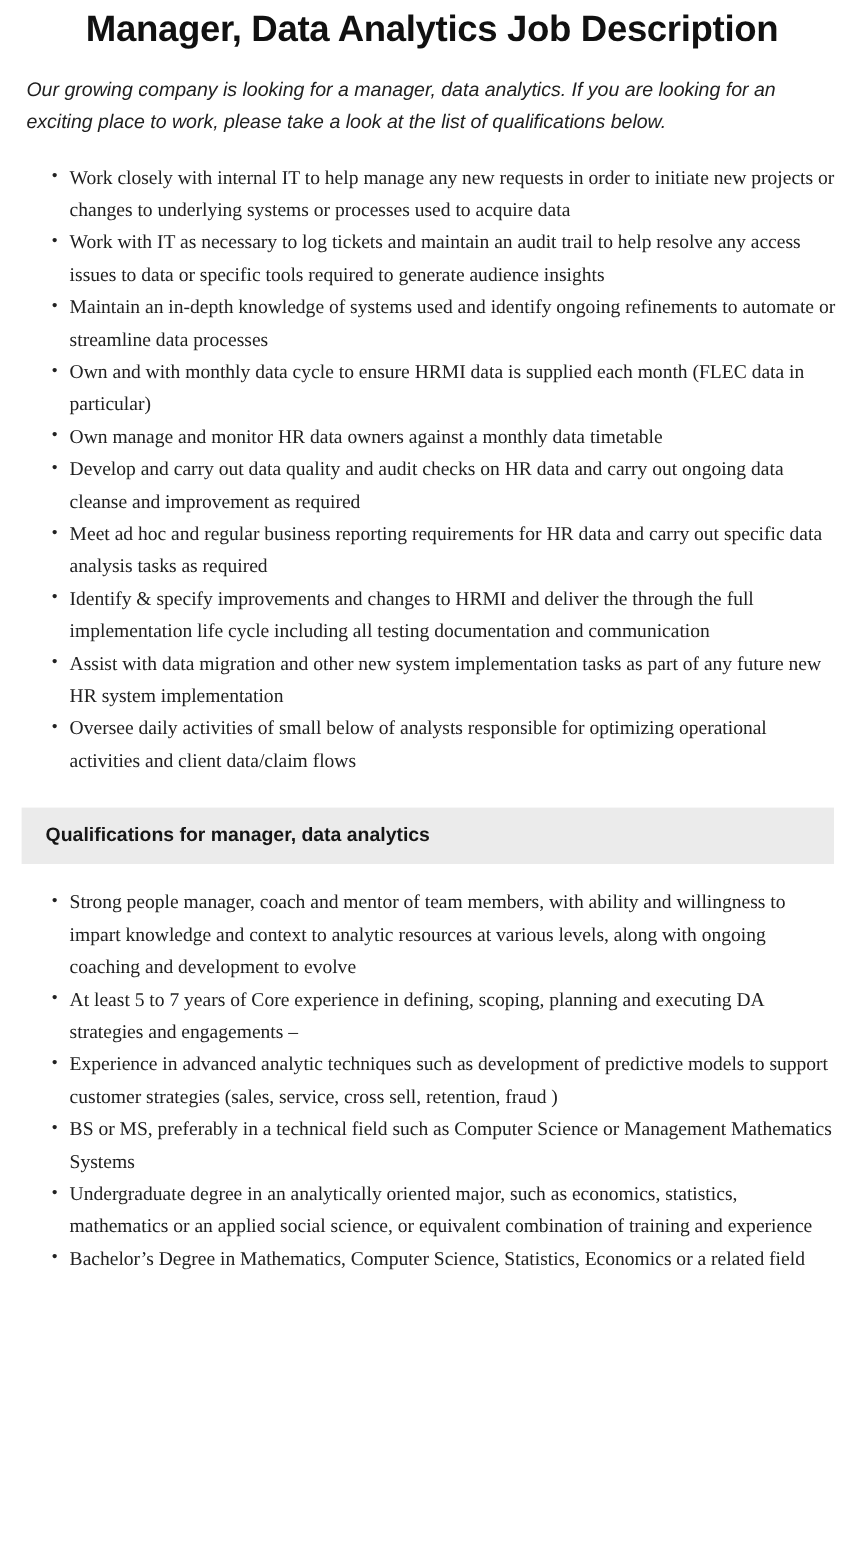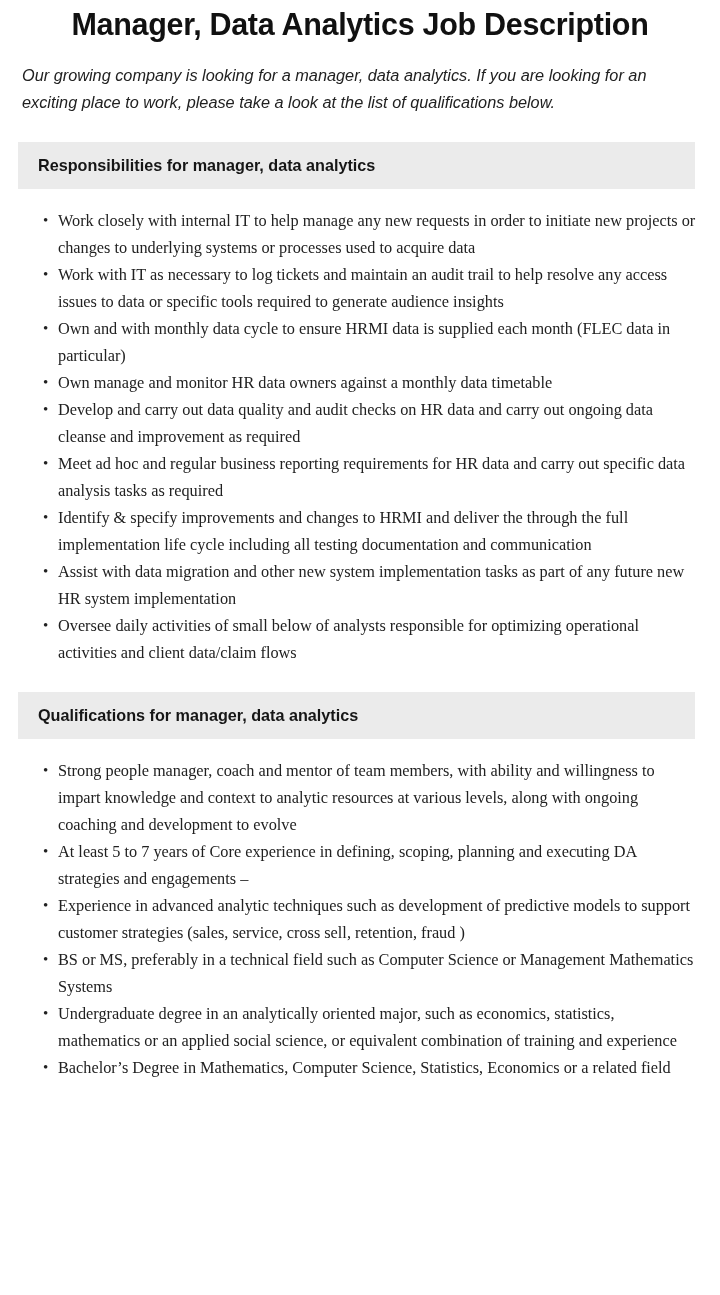--- a/index.html
+++ b/index.html
@@ -93,24 +93,24 @@
 </head>
 <body>
 
 <div class="page">
 
   <h1 class="doc-title">Manager, Data Analytics Job Description</h1>
 
   <p class="intro">Our growing company is looking for a manager, data analytics. If you are looking for an exciting place to work, please take a look at the list of qualifications below.</p>
 
   <section class="section">
-    <div class="section-header">Responsibilities for manager, data analytics</div>
     <ul class="bullets resp-list">
       <li>Work closely with internal IT to help manage any new requests in order to initiate new projects or changes to underlying systems or processes used to acquire data</li>
       <li>Work with IT as necessary to log tickets and maintain an audit trail to help resolve any access issues to data or specific tools required to generate audience insights</li>
+      <li>Maintain an in-depth knowledge of systems used and identify ongoing refinements to automate or streamline data processes</li>
       <li>Own and with monthly data cycle to ensure HRMI data is supplied each month (FLEC data in particular)</li>
       <li>Own manage and monitor HR data owners against a monthly data timetable</li>
       <li>Develop and carry out data quality and audit checks on HR data and carry out ongoing data cleanse and improvement as required</li>
       <li>Meet ad hoc and regular business reporting requirements for HR data and carry out specific data analysis tasks as required</li>
       <li>Identify &amp; specify improvements and changes to HRMI and deliver the through the full implementation life cycle including all testing documentation and communication</li>
       <li>Assist with data migration and other new system implementation tasks as part of any future new HR system implementation</li>
       <li>Oversee daily activities of small below of analysts responsible for optimizing operational activities and client data/claim flows</li>
     </ul>
   </section>
 

